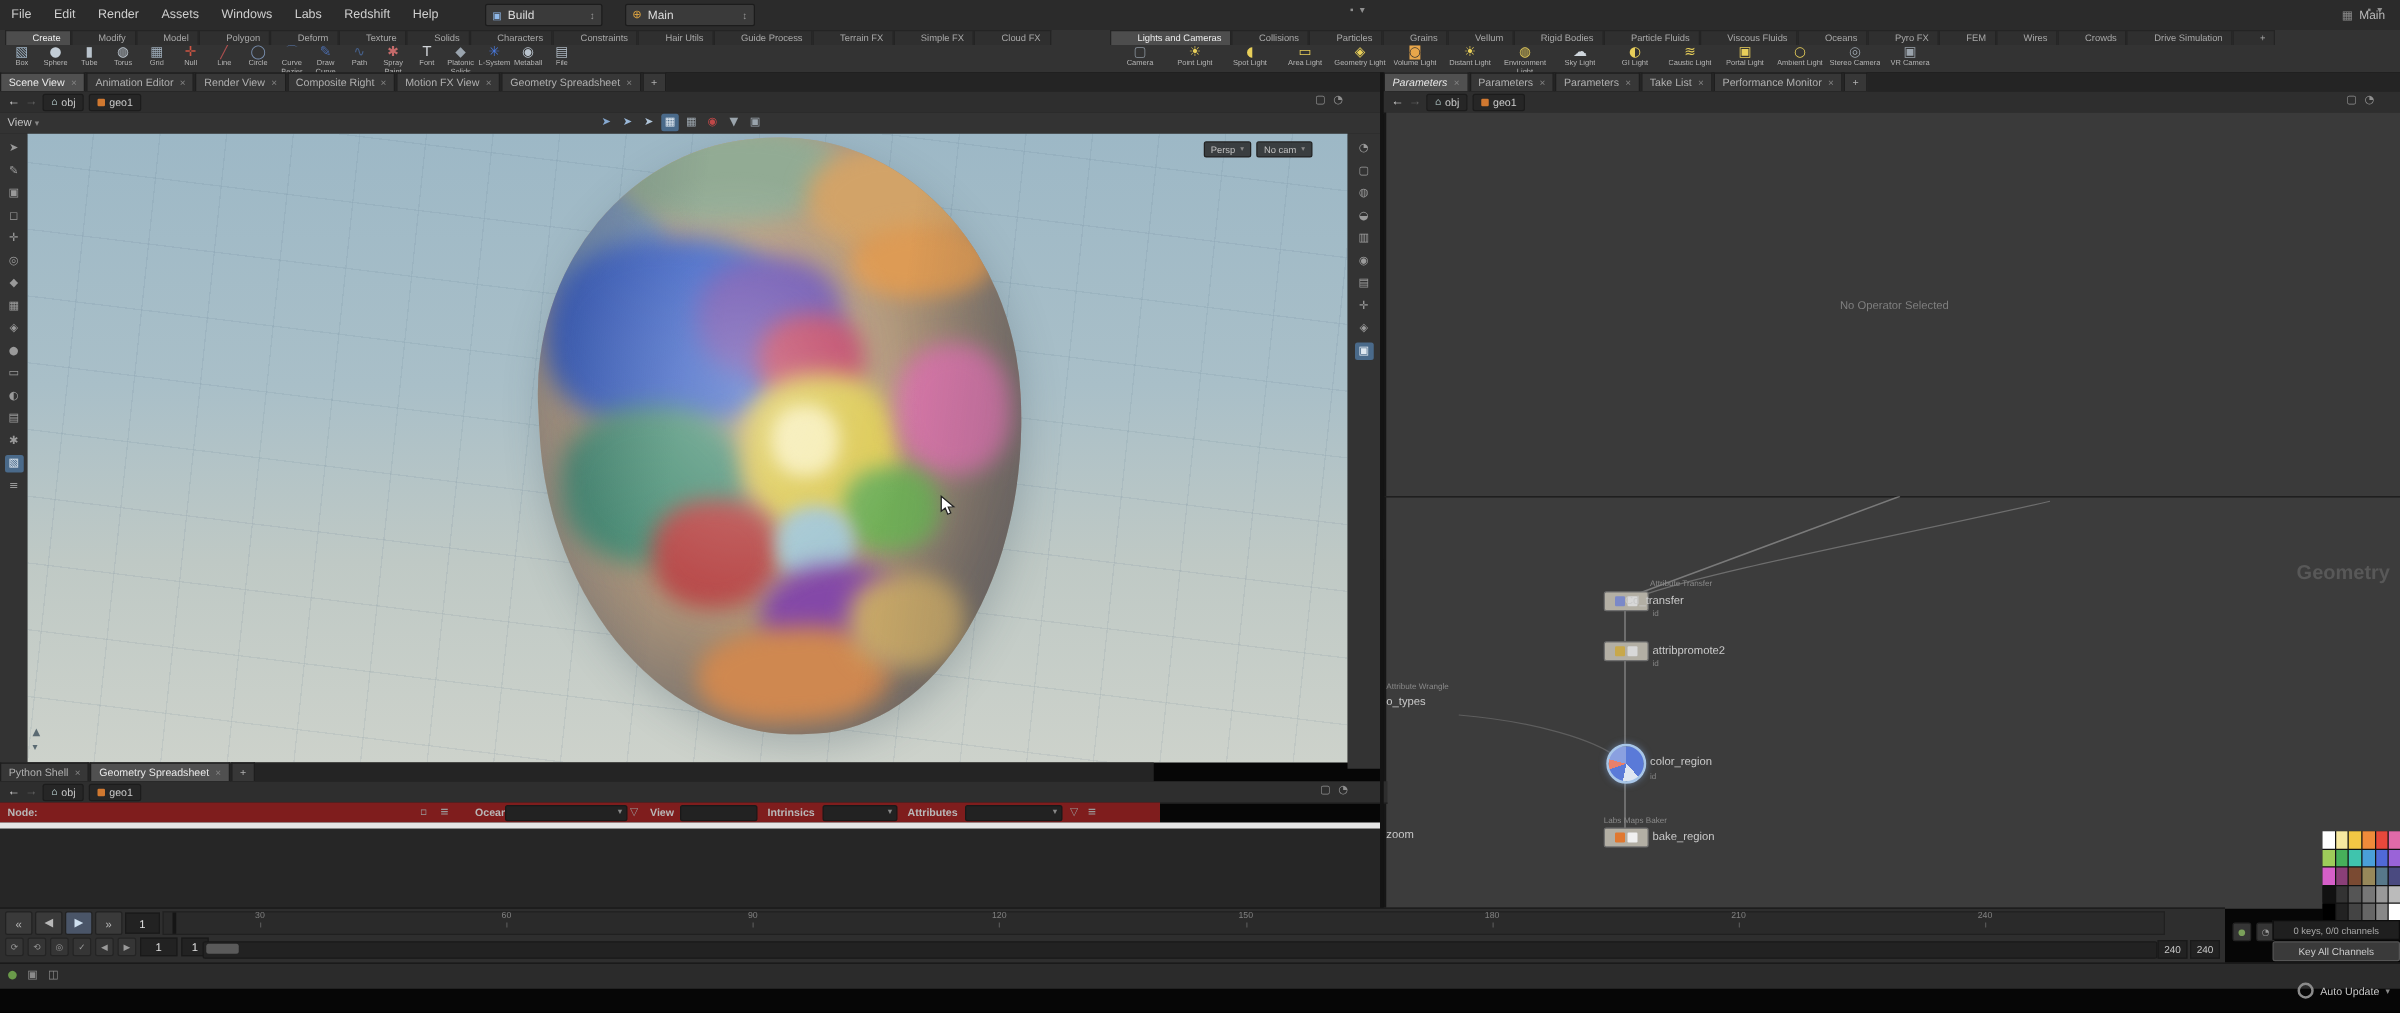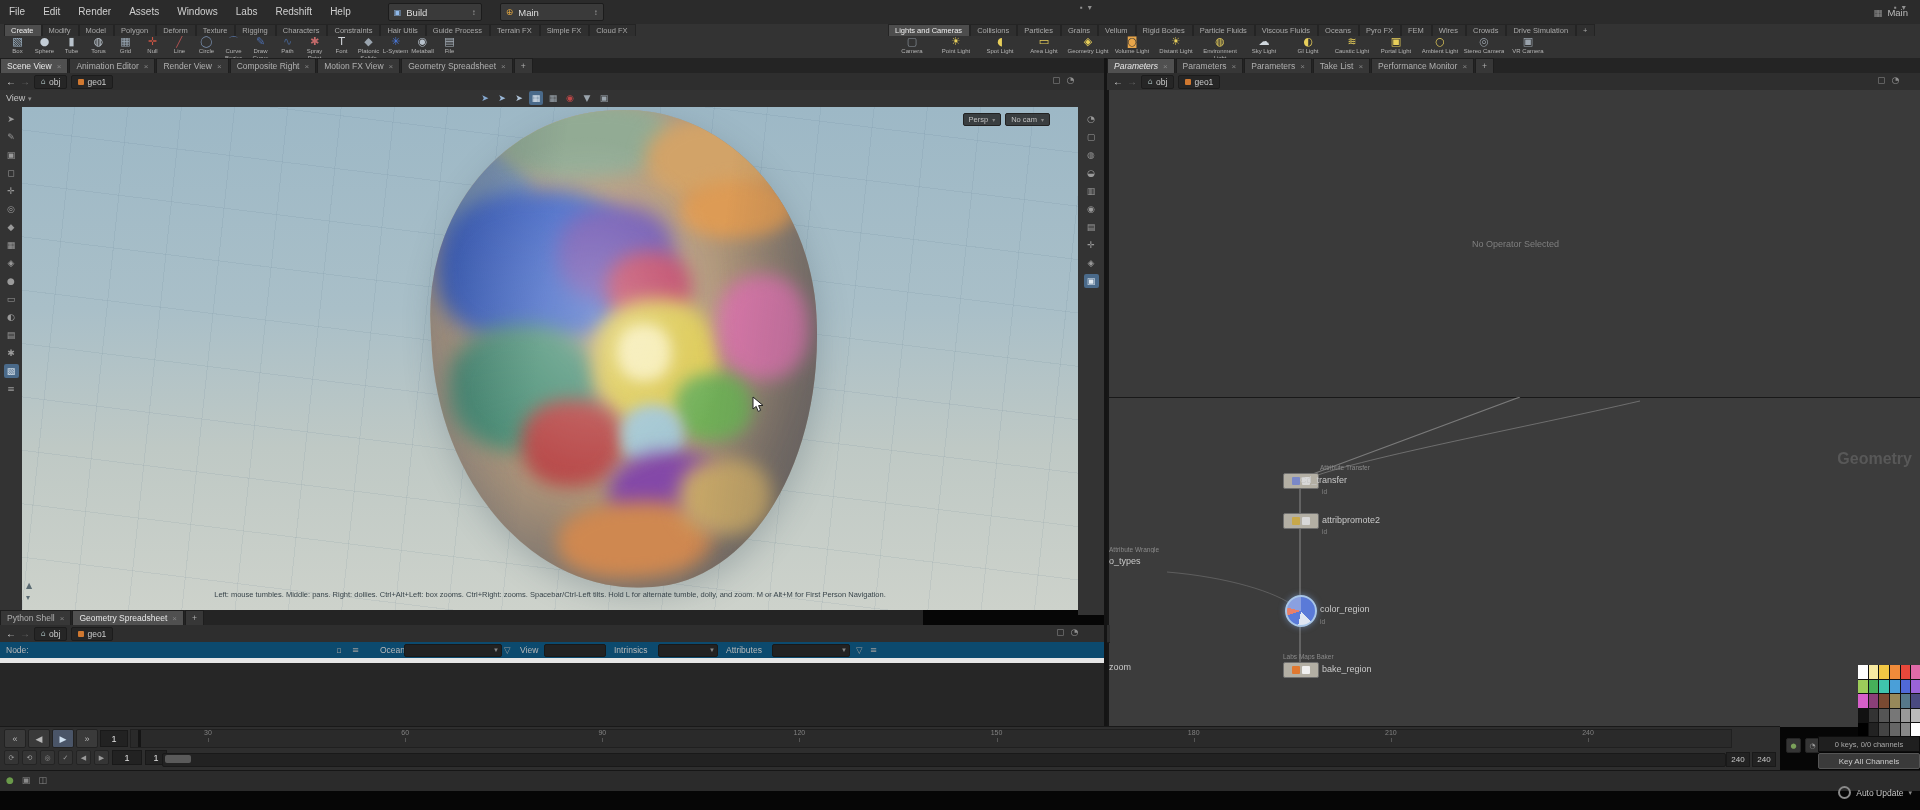--- a/index.html
+++ b/index.html
@@ -16,21 +16,21 @@
   .sel{height:16px;background:#3a3a3a;border:1px solid #1c1c1c;border-radius:2px;
        display:flex;align-items:center;font-size:9.5px;color:#ddd;padding:0 5px;gap:5px;}
   .sel .caret{color:#999;font-size:8px;}
   .menubar-right{position:absolute;right:12px;top:0;height:24px;display:flex;align-items:center;gap:5px;
                  font-size:9.5px;color:#bbb;}
 
   
   .shelf{position:absolute;left:0;top:24px;width:1920px;height:34px;background:#333;}
   .stabs{position:absolute;top:0;height:12px;display:flex;}
   .stab{font-size:7.5px;color:#a8a8a8;background:#2f2f2f;border:1px solid #242424;border-bottom:none;
-        padding:1px 7px 0 6px;white-space:nowrap;}
+        padding:1px 7px 0 21px;white-space:nowrap;}
   .stab.active{background:#4d4d4d;color:#eee;}
   .tools{position:absolute;top:12px;height:22px;display:flex;align-items:flex-start;}
   .tool{width:27px;display:flex;flex-direction:column;align-items:center;overflow:hidden;}
   .tool.wide{width:44px;}
   .tool .tic{font-size:11px;line-height:12px;}
   .tool .tl{font-size:6px;line-height:6.5px;color:#b4b4b4;text-align:center;max-height:13px;overflow:hidden;}
 
   
   .tabstrip{position:absolute;height:15px;background:#242424;display:flex;align-items:flex-end;}
   .ptab{height:14px;display:flex;align-items:center;background:#373737;border:1px solid #1e1e1e;
@@ -96,22 +96,22 @@
   .node-label{position:absolute;font-size:9px;color:#c9c9c9;white-space:nowrap;}
   .node-sub{position:absolute;font-size:6.5px;color:#848484;}
   .tile{position:absolute;width:34px;height:14px;background:#b3afa4;border:1px solid #6f6f6f;
         border-radius:2px;display:flex;align-items:center;justify-content:center;gap:2px;}
   .tile .mini{width:8px;height:8px;border-radius:1px;}
   .circlenode{position:absolute;width:28px;height:28px;border-radius:50%;border:2px solid #a8c6e8;
        background:conic-gradient(#5a7ad8 0 38%,#dfe6f2 38% 53%,#5a7ad8 53% 70%,#e8806a 70% 79%,#8aa0e0 79% 100%);
        box-shadow:0 0 6px rgba(140,180,240,.5);}
 
   
-  .ss-toolbar{position:absolute;left:0;top:642px;width:1104px;height:16px;background:#0c4a6e;
-              border-bottom:1px solid #1c1c1c;}
+  .ss-toolbar{position:absolute;left:0;top:642px;width:928px;height:16px;background:#7f1d1d;
+              border-bottom:1px solid #1c1c1c;font-weight:bold;}
   .ss-toolbar .lbl{position:absolute;font-size:8.5px;color:#b8b8b8;top:3px;}
   .field{position:absolute;top:2px;height:11px;background:#222;border:1px solid #191919;border-radius:2px;}
   .field .fcaret{position:absolute;right:2px;top:2px;font-size:6px;color:#888;}
   .ss-head{position:absolute;left:0;top:658px;width:1104px;height:5px;background:#e6e6e6;}
   .ss-body{position:absolute;left:0;top:663px;width:1104px;height:63px;background:#262626;}
 
   
   .timeline{position:absolute;left:0;top:726px;width:1780px;height:44px;background:#2e2e2e;
             border-top:1px solid #191919;}
   .tbtn{width:20px;height:17px;background:#3a3a3a;border:1px solid #222;border-radius:2px;
@@ -188,21 +188,21 @@
 
   <div class="shelf">
     <div class="stabs" style="left:4px;">
 
     <div class="stab active">Create</div>
         <div class="stab">Modify</div>
         <div class="stab">Model</div>
         <div class="stab">Polygon</div>
         <div class="stab">Deform</div>
         <div class="stab">Texture</div>
-        <div class="stab">Rigging</div>
+        <div class="stab">Solids</div>
         <div class="stab">Characters</div>
         <div class="stab">Constraints</div>
         <div class="stab">Hair Utils</div>
         <div class="stab">Guide Process</div>
         <div class="stab">Terrain FX</div>
         <div class="stab">Simple FX</div>
         <div class="stab">Cloud FX</div>
       </div>
     <div class="stabs" style="left:888px;">
 
@@ -575,21 +575,20 @@
     <div class="cambadges">
       <div class="badge">
           <span>Persp</span>
           <span style="font-size:6px;color:#888;">▾</span>
         </div>
       <div class="badge">
           <span>No cam</span>
           <span style="font-size:6px;color:#888;">▾</span>
         </div>
     </div>
-    <div class="hint">Left: mouse tumbles.  Middle: pans.  Right: dollies.  Ctrl+Alt+Left: box zooms.  Ctrl+Right: zooms.  Spacebar/Ctrl-Left tilts.  Hold L for alternate tumble, dolly, and zoom.      M or Alt+M for First Person Navigation.</div>
     <div class="corner-ics">
       <span class="ic">▲</span>
       <span class="ic">▾</span>
     </div>
     <svg class="cursor" viewBox="0 0 13 17">
       <path d="M1 1 L1 13 L4.2 10.4 L6.2 15.4 L8.6 14.4 L6.6 9.6 L11 9.4 Z" fill="#fff" stroke="#222" stroke-width="1"></path>
     </svg>
   </div>
 
   <div class="params">

